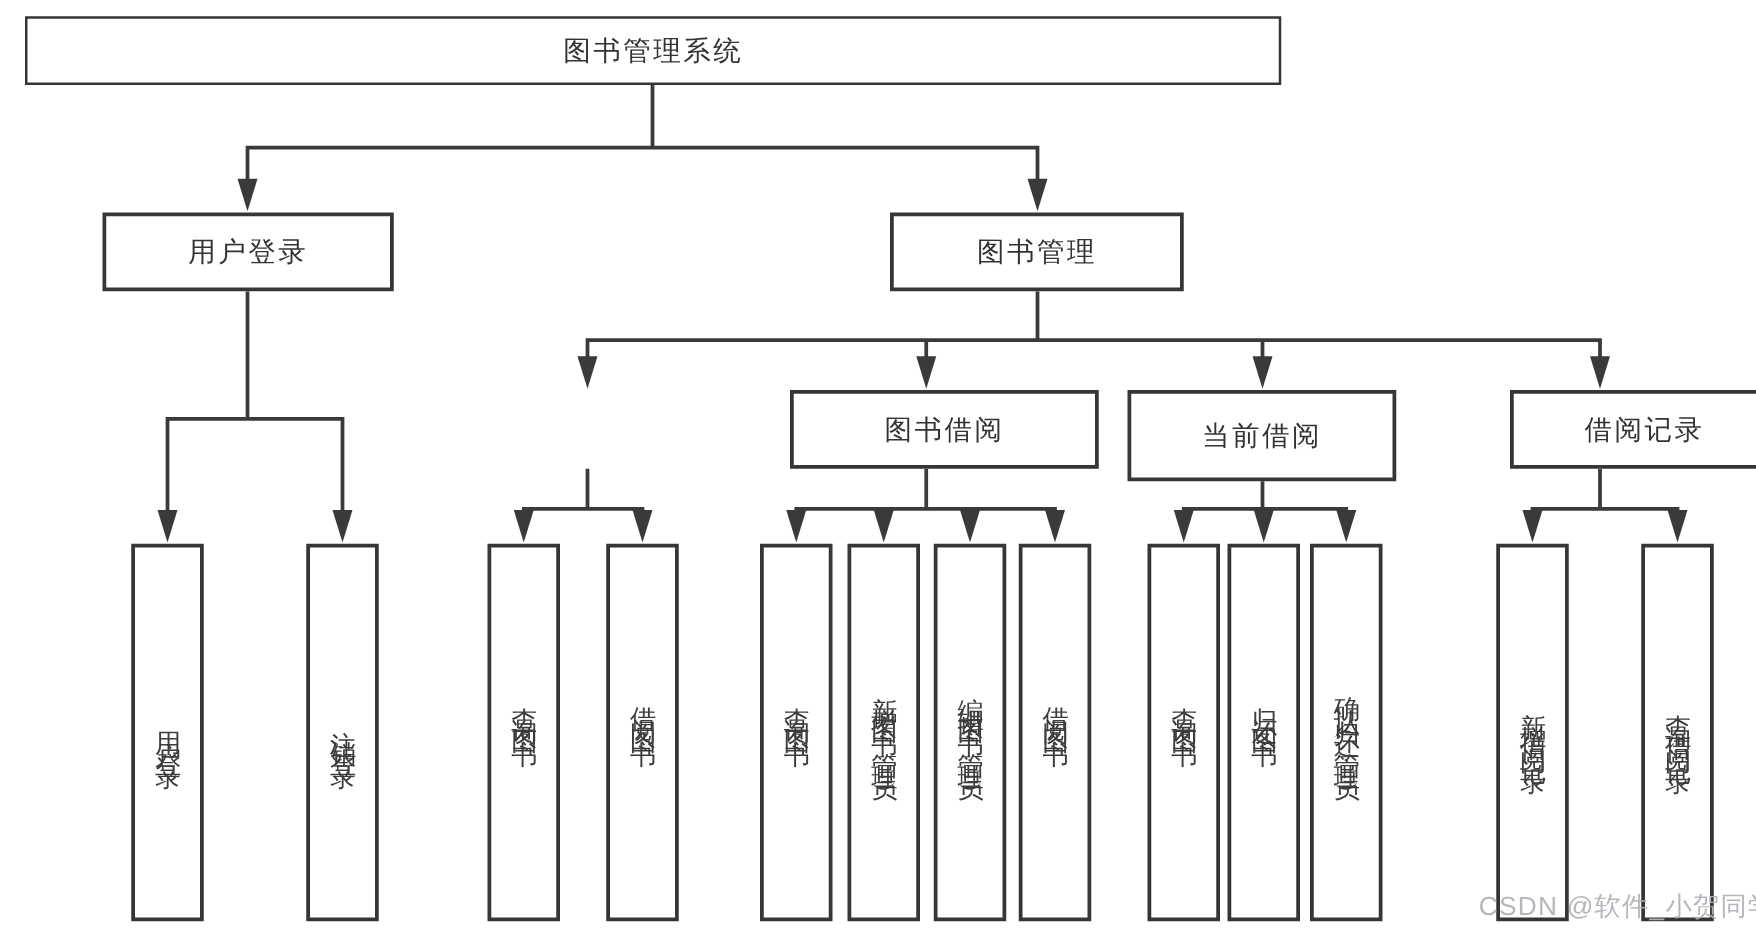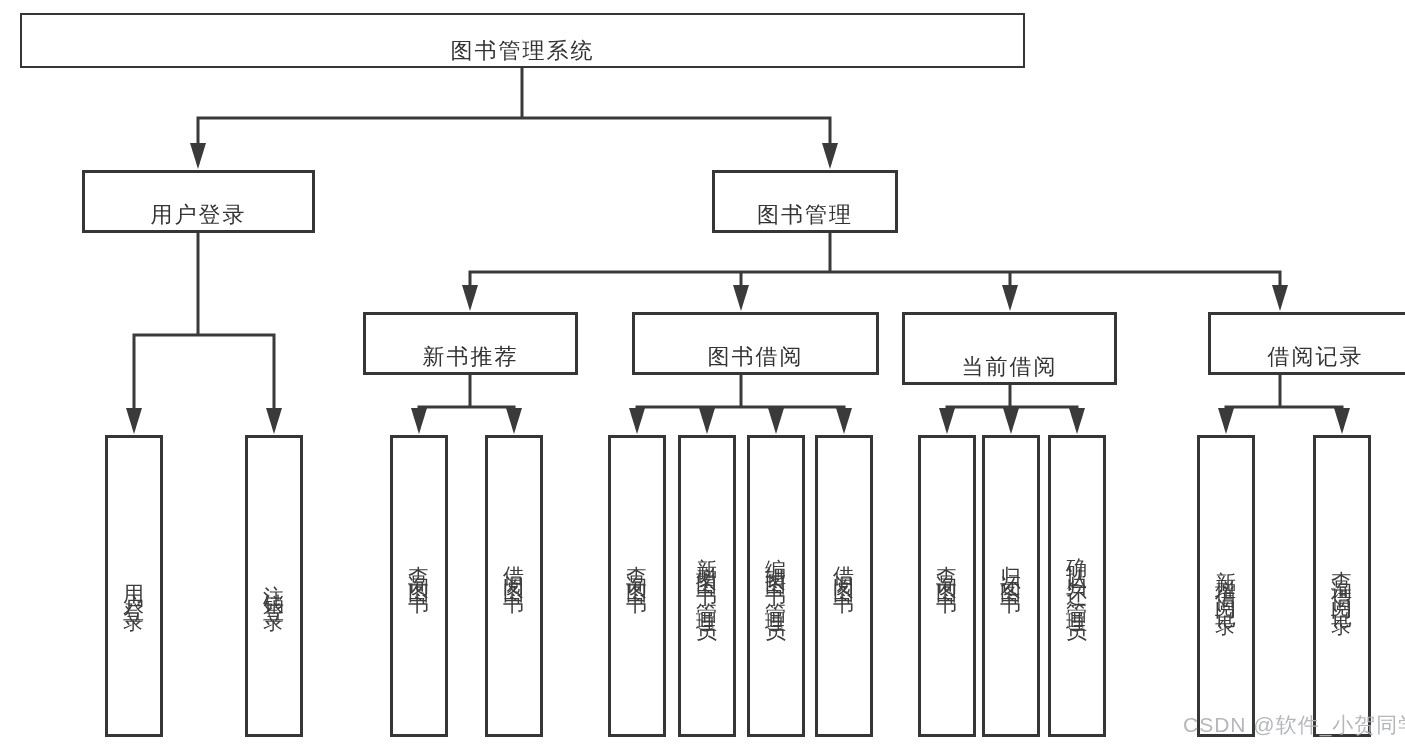--- a/index.html
+++ b/index.html
@@ -3,21 +3,21 @@
 <meta charset="utf-8">
 <style>
   html,body{margin:0;padding:0;background:#ffffff;}
   .stage{
     position:relative;width:1405px;height:747px;background:#ffffff;
     font-family:"Liberation Sans","DejaVu Sans",sans-serif;overflow:hidden;
   }
   .wires{position:absolute;left:0;top:0;z-index:1;}
   .node{
     position:absolute;background:#ffffff;border:3px solid #363636;
-    box-sizing:border-box;display:flex;align-items:flex-end;justify-content:center;
+    box-sizing:border-box;display:flex;align-items:center;justify-content:center;
     z-index:2;
   }
   .root{border-width:2.5px;}
   .hlabel{font-size:22px;letter-spacing:2px;color:#333333;white-space:nowrap;}
   .leaf{
     position:absolute;top:435px;width:58px;height:302px;background:#ffffff;
     border:3px solid #363636;box-sizing:border-box;
     display:flex;align-items:center;justify-content:center;z-index:2;
   }
   .vtext{
@@ -77,27 +77,24 @@
     </g>
   </svg>
 
   <div class="node root" style="left:20px;top:13px;width:1005px;height:55px">
     <span class="hlabel">图书管理系统</span>
   </div>
 
   <div class="node" style="left:82px;top:170px;width:233px;height:63px">
     <span class="hlabel">用户登录</span>
   </div>
-  <div class="node" style="left:712px;top:170px;width:186px;height:63px">
+  <div class="node" style="left:712px;top:170px;width:235px;height:63px">
     <span class="hlabel">图书管理</span>
   </div>
 
-  <div class="node" style="left:363px;top:312px;width:215px;height:63px">
-    <span class="hlabel">新书推荐</span>
-  </div>
   <div class="node" style="left:632px;top:312px;width:247px;height:63px">
     <span class="hlabel">图书借阅</span>
   </div>
   <div class="node" style="left:902px;top:312px;width:215px;height:73px">
     <span class="hlabel">当前借阅</span>
   </div>
   <div class="node" style="left:1208px;top:312px;width:215px;height:63px">
     <span class="hlabel">借阅记录</span>
   </div>
 

